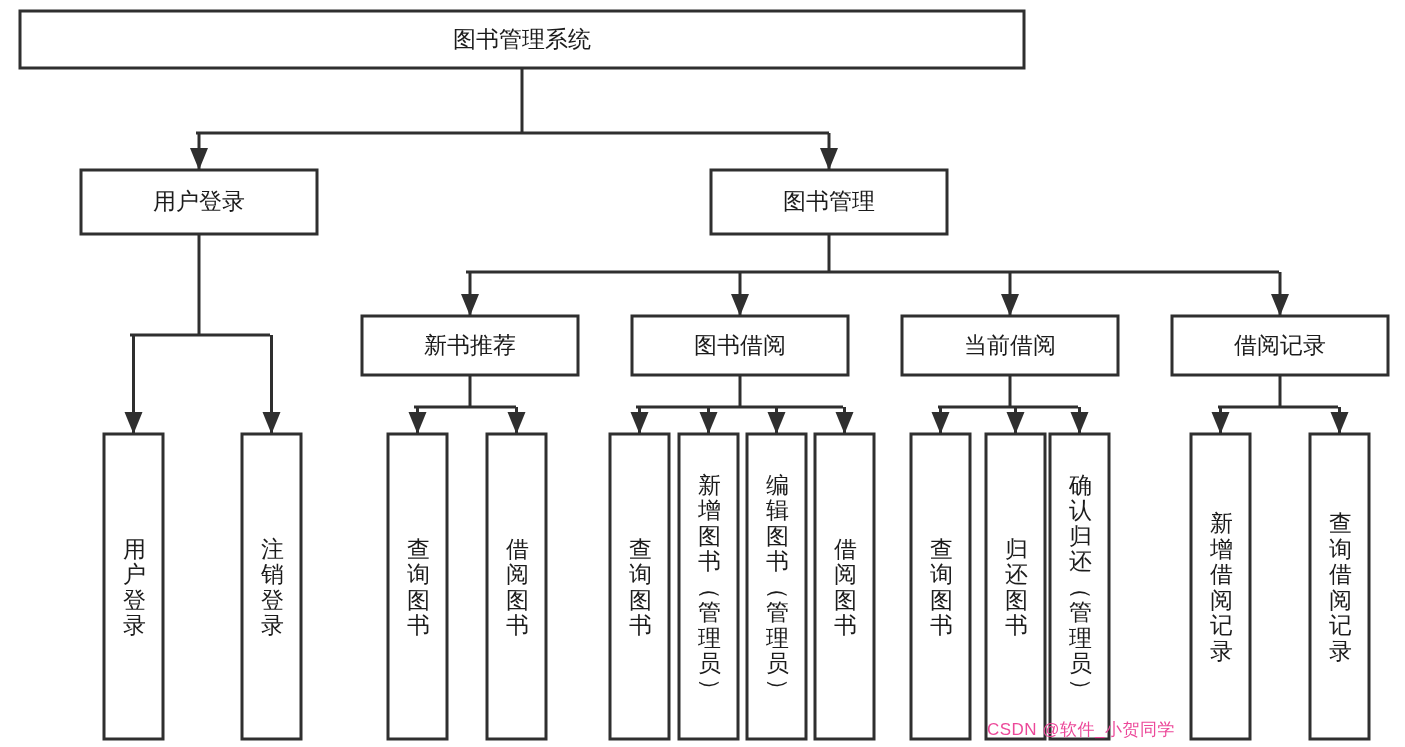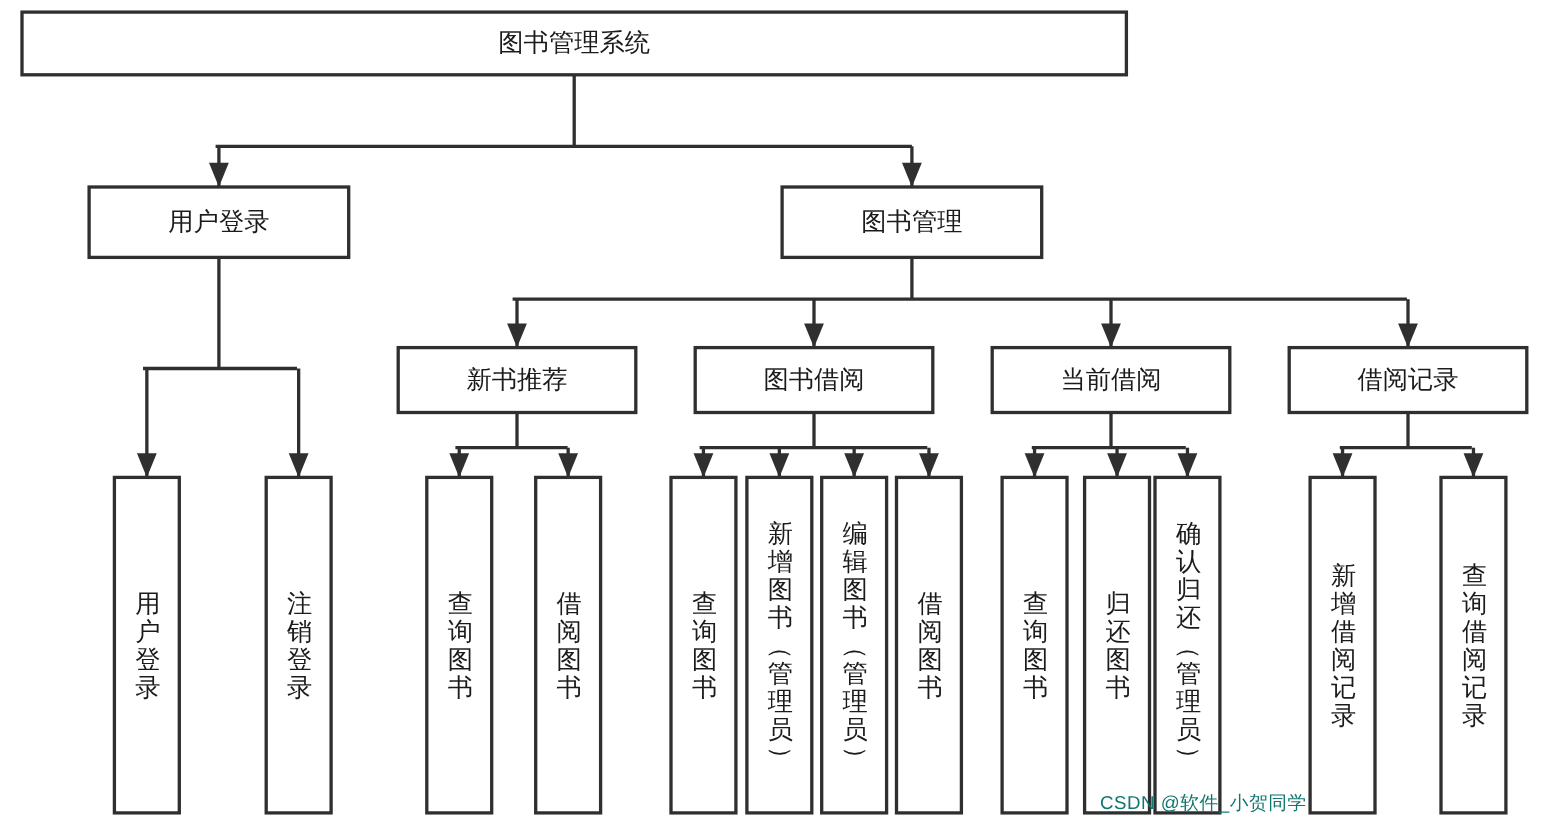--- a/index.html
+++ b/index.html
@@ -49,25 +49,25 @@
     dominant-baseline: middle;
   }
   .node-label-v {
     font-family: "Liberation Sans", "DejaVu Sans", sans-serif;
     font-size: 23px;
     fill: #1b1b1b;
     text-anchor: middle;
   }
   .watermark-text {
     position: absolute;
-    right: 3px;
+    right: 16px;
     bottom: 6px;
     font-family: "Liberation Sans", "DejaVu Sans", sans-serif;
     font-size: 17px;
-    color: #0f766e;
+    color: #ec4899;
     white-space: nowrap;
     letter-spacing: 0.5px;
     pointer-events: none;
   }
 </style>
 </head>
 <body>
 
 <div id="diagram-root">
 

